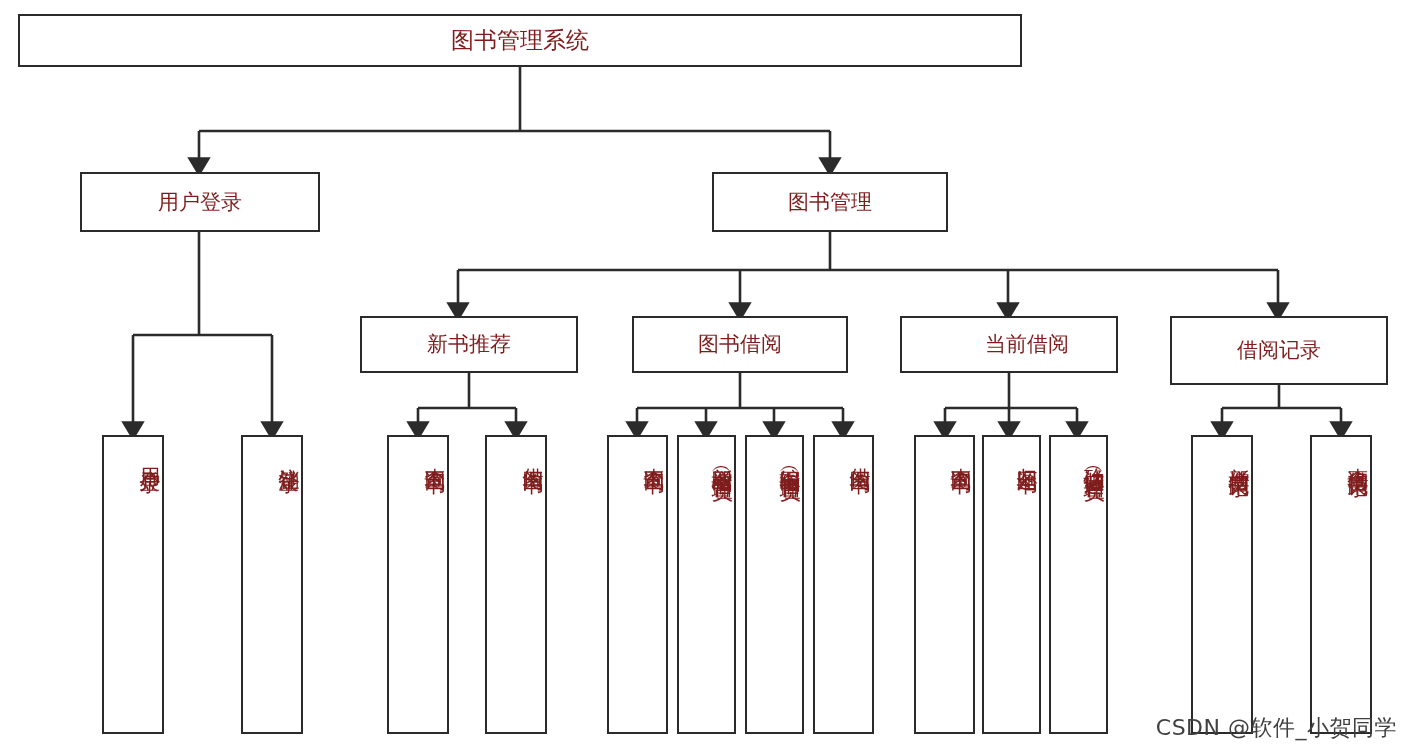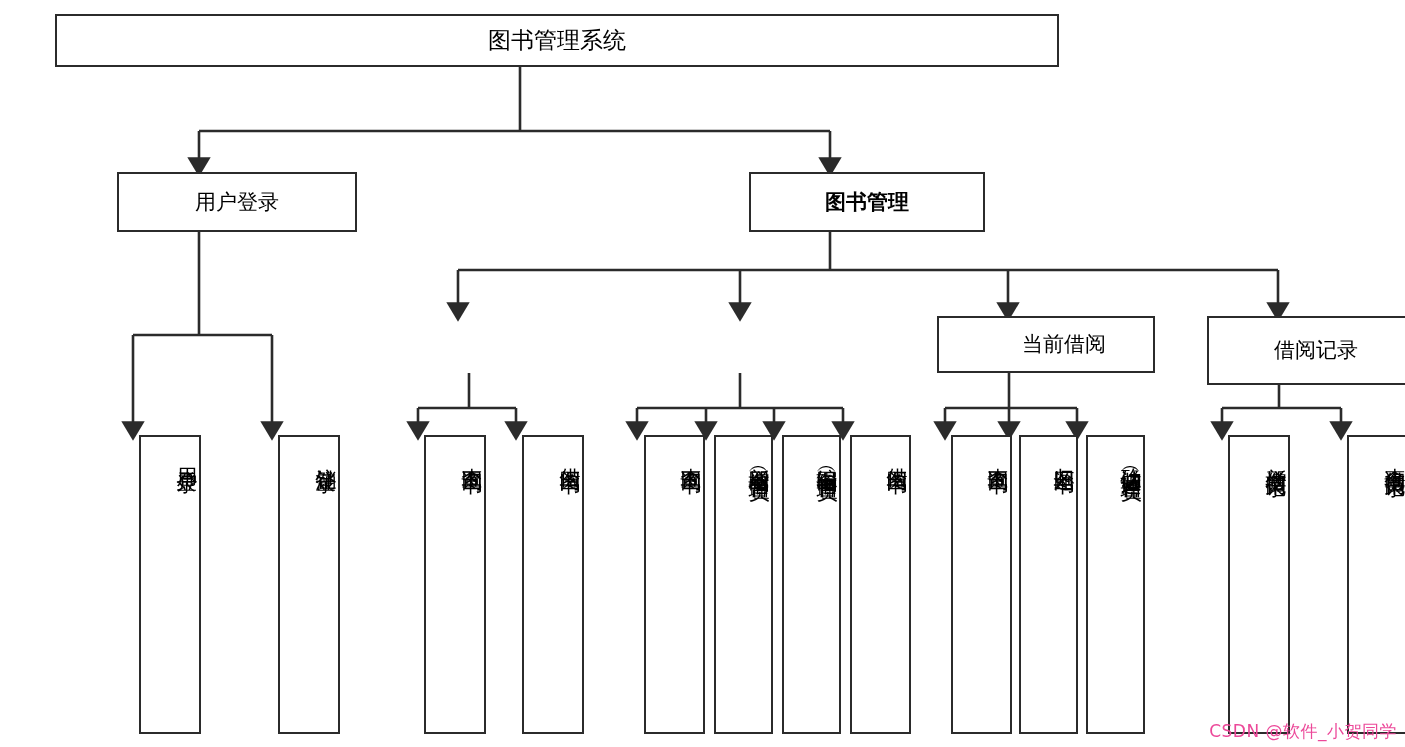--- a/index.html
+++ b/index.html
@@ -24,24 +24,23 @@
     pointer-events: none;
   }
   .node {
     position: absolute;
     box-sizing: border-box;
     border: 2px solid #2b2b2b;
     background: #ffffff;
     display: flex;
     align-items: center;
     justify-content: center;
-    color: #000000;
+    color: #7f1d1d;
     text-align: left;
     line-height: 1.18;
-    margin-left: 37px;
   }
   .node.root {
     font-size: 23px;
   }
   .node.lvl2 {
     font-size: 21px;
   }
   .node.lvl3 {
     font-size: 21px;
   }
@@ -57,22 +56,22 @@
   .node.leaf .leaf-label {
     display: block;
     writing-mode: vertical-rl;
     text-orientation: upright;
     white-space: nowrap;
   }
   .watermark {
     position: absolute;
     right: 8px;
     bottom: 4px;
-    font-size: 17px;
-    color: #ec4899;
+    font-size: 22px;
+    color: #404040;
     white-space: nowrap;
     letter-spacing: 0.5px;
   }
 </style>
 </head>
 <body>
 
 <div id="canvas">
 
   <svg class="wires" viewBox="0 0 1405 747" xmlns="http://www.w3.org/2000/svg">
@@ -125,24 +124,30 @@
     </g>
   </svg>
 
   <div class="node root" style="left:18px; top:14px; width:1004px; height:53px;">
     <span>图书管理系统</span>
   </div>
 
   <div class="node lvl2" style="left:80px; top:172px; width:240px; height:60px;">
     <span>用户登录</span>
   </div>
-  <div class="node lvl2" style="left:712px; top:172px; width:236px; height:60px;font-weight:bold;">
+  <div class="node lvl2" style="left:712px; top:172px; width:236px; height:60px;">
     <span>图书管理</span>
   </div>
 
+  <div class="node lvl3" style="left:360px; top:316px; width:218px; height:57px;">
+    <span>新书推荐</span>
+  </div>
+  <div class="node lvl3" style="left:632px; top:316px; width:216px; height:57px;">
+    <span>图书借阅</span>
+  </div>
   <div class="node lvl3" style="left:900px; top:316px; width:218px; height:57px;padding-left:36px;">
     <span>当前借阅</span>
   </div>
   <div class="node lvl3" style="left:1170px; top:316px; width:218px; height:69px;">
     <span>借阅记录</span>
   </div>
 
   <div class="node leaf" style="left:102px; top:435px; width:62px; height:299px;">
     <span class="leaf-label">用户登录</span>
   </div>

